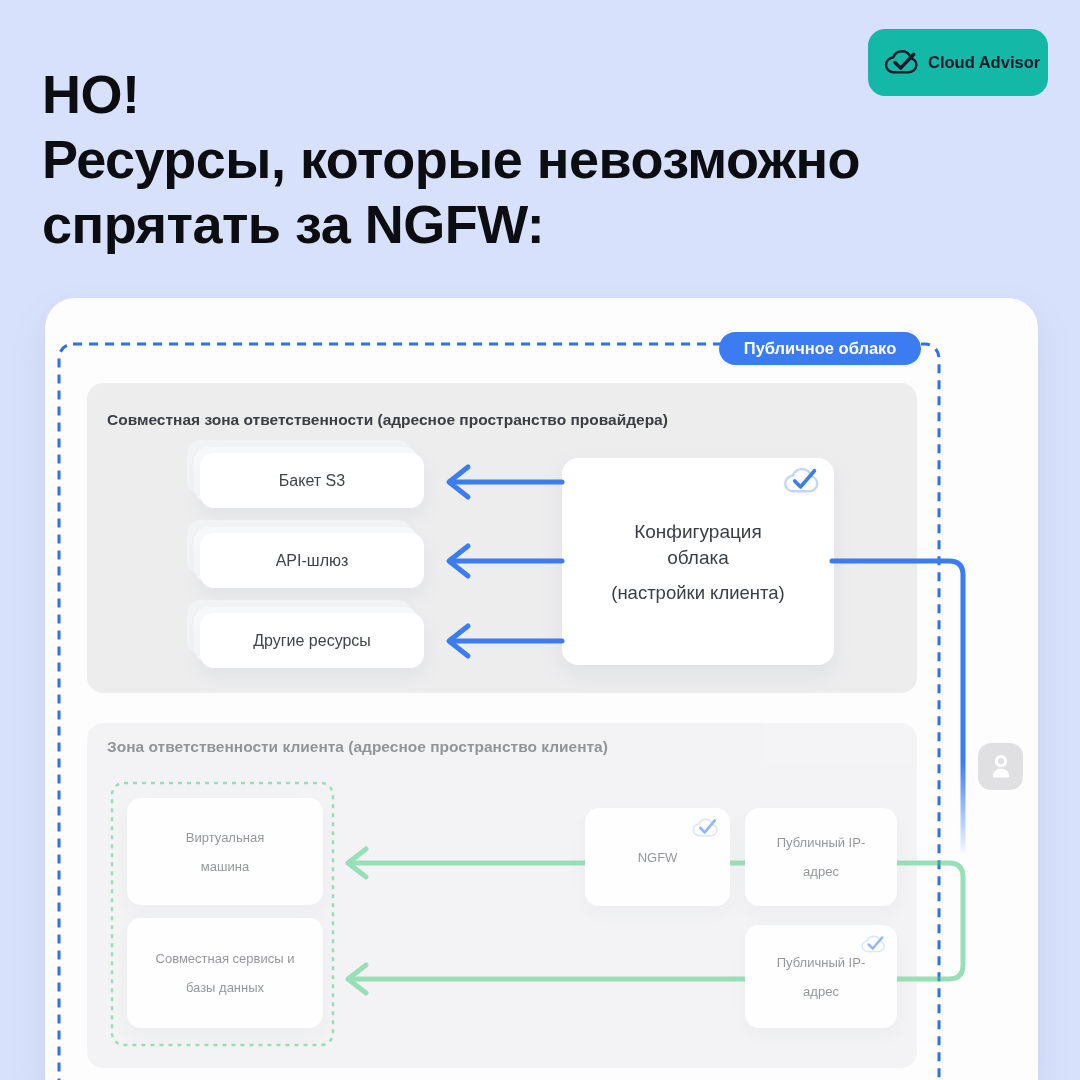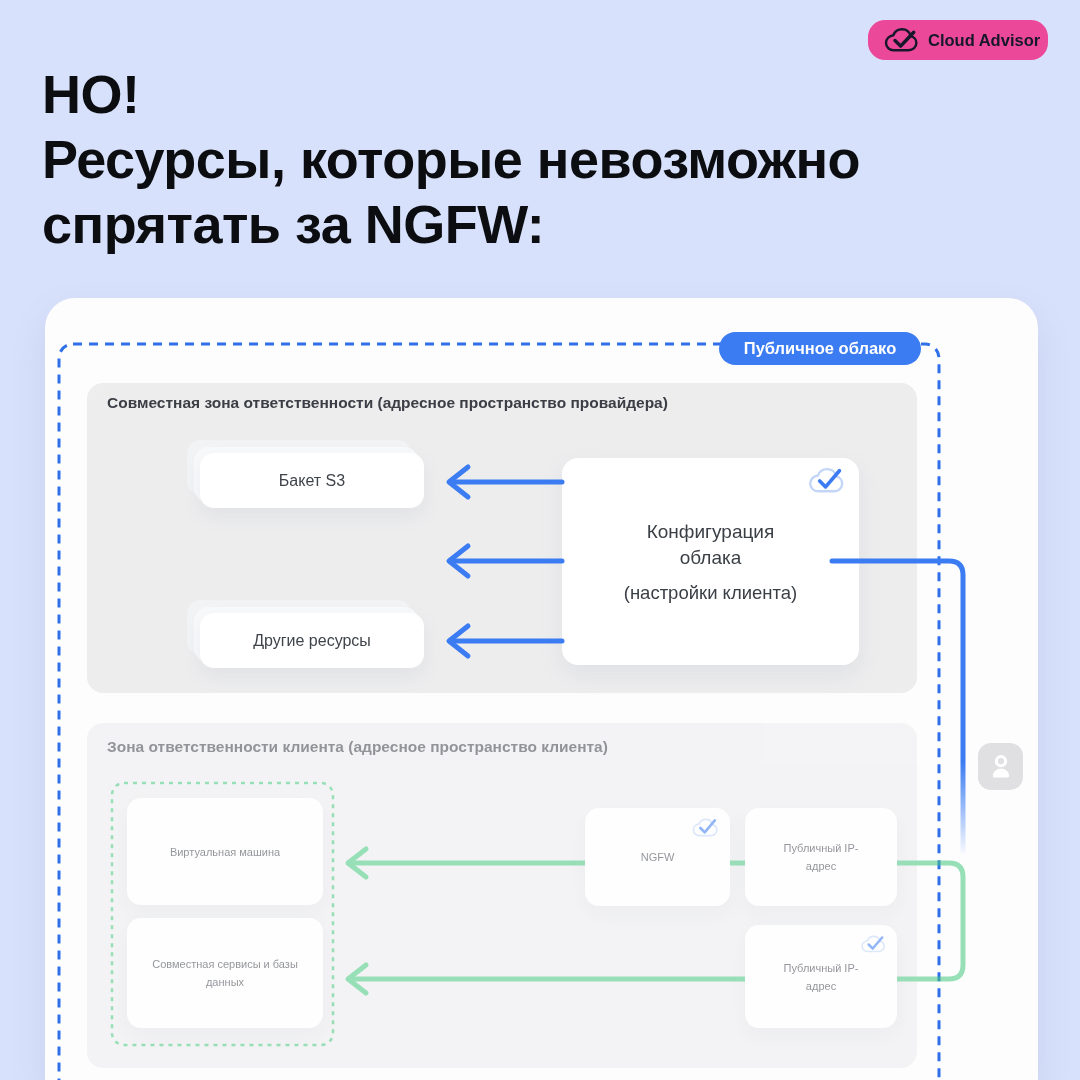--- a/index.html
+++ b/index.html
@@ -2,22 +2,22 @@
 <html><head>
 <meta charset="utf-8">
 <style>
   html,body{margin:0;padding:0;}
   body{font-family:"Liberation Sans",sans-serif;}
   .canvas{position:relative;width:1080px;height:1080px;background:#d8e1fb;overflow:hidden;}
 
   
   .title{position:absolute;left:42px;top:62px;font-size:54px;line-height:65px;font-weight:700;
          color:#0c0d10;letter-spacing:-0.5px;}
-  .badge{position:absolute;left:868px;top:20px;width:180px;height:40px;border-radius:17px;
-         background:#ec4899;display:flex;align-items:center;gap:9px;padding-left:15px;box-sizing:border-box;}
+  .badge{position:absolute;left:868px;top:29px;width:180px;height:67px;border-radius:17px;
+         background:#14b8a6;display:flex;align-items:center;gap:9px;padding-left:15px;box-sizing:border-box;}
   .badge-label{font-size:16.5px;font-weight:700;color:#14182a;}
   .cloudcheck{display:block;}
   .cloudcheck .cloud{fill:none;stroke-linejoin:round;stroke-linecap:round;}
   .cloudcheck .check{fill:none;stroke-linecap:round;stroke-linejoin:round;}
   .cc-dark .cloud{stroke:#14182a;stroke-width:3.2;}
   .cc-dark .check{stroke:#14182a;stroke-width:4.6;}
   .cc-blue .cloud{stroke:#c3d6f7;stroke-width:3;}
   .cc-blue .check{stroke:#3b7cf2;stroke-width:4.6;}
 
   
@@ -39,32 +39,32 @@
   
   .stackbox{position:absolute;width:224px;height:55px;z-index:3;}
   .stackbox .l1,.stackbox .l2,.stackbox .face{position:absolute;inset:0;border-radius:14px;}
   .stackbox .l1{transform:translate(-13px,-13px);background:#f2f3f5;}
   .stackbox .l2{transform:translate(-6px,-6px);background:#f8f9fa;}
   .stackbox .face{background:#fff;display:flex;align-items:center;justify-content:center;
                   box-shadow:0 8px 18px rgba(140,150,170,.12);}
   .stackbox .face span{font-size:16px;color:#3f434a;}
 
   
-  .config-box{position:absolute;left:562px;top:458px;width:297px;height:207px;background:#fff;border-radius:16px;
+  .config-box{position:absolute;left:562px;top:458px;width:272px;height:207px;background:#fff;border-radius:16px;
               box-shadow:0 10px 22px rgba(140,150,170,.13);display:flex;flex-direction:column;align-items:center;
               justify-content:center;gap:11px;z-index:3;}
   .config-title{width:150px;text-align:center;font-size:19px;line-height:26px;color:#3a3f46;}
   .config-sub{font-size:18.5px;color:#3a3f46;white-space:nowrap;}
   .config-icon{position:absolute;top:8px;right:14px;}
 
   
   .client-wrap{position:absolute;left:0;top:8px;width:1080px;height:1080px;opacity:.55;z-index:3;}
   .wbox{position:absolute;background:#fff;border-radius:14px;box-shadow:0 8px 18px rgba(140,150,170,.12);
         display:flex;align-items:center;justify-content:center;text-align:center;z-index:2;}
-  .wbox span{font-size:11px;line-height:18px;color:#3f434a;}
+  .wbox span{font-size:13px;line-height:29px;color:#3f434a;}
   .wbox .mini-icon{position:absolute;top:9px;right:11px;}
 
   .person{position:absolute;left:978px;top:743px;width:45px;height:47px;border-radius:13px;background:#e0e0e2;
           display:flex;align-items:center;justify-content:center;z-index:5;}
   .person svg{display:block;}
 </style>
 </head>
 <body>
 
 <div class="canvas">
@@ -87,27 +87,34 @@
 
   <svg class="wire" width="1080" height="1080" viewBox="0 0 1080 1080" style="z-index:2;">
     <rect x="59" y="344" width="880" height="780" rx="14" fill="none" stroke="#2f70e9" stroke-width="3" stroke-dasharray="9 7"></rect>
   </svg>
 
   <div class="pill">
     <span>Публичное облако</span>
   </div>
 
   <div class="zone" style="left:87px;top:383px;width:830px;height:310px;"></div>
-  <div class="zone-label" style="left:107px;top:394px;z-index:3;">Совместная зона ответственности (адресное пространство провайдера)</div>
+  <div class="zone-label" style="left:107px;top:411px;z-index:3;">Совместная зона ответственности (адресное пространство провайдера)</div>
 
   <div class="stackbox" style="left:200px;top:453px;">
     <div class="l1"></div>
     <div class="l2"></div>
     <div class="face">
         <span>Бакет S3</span>
+      </div>
+  </div>
+  <div class="stackbox" style="left:200px;top:533px;">
+    <div class="l1"></div>
+    <div class="l2"></div>
+    <div class="face">
+        <span>API-шлюз</span>
       </div>
   </div>
   <div class="stackbox" style="left:200px;top:613px;">
     <div class="l1"></div>
     <div class="l2"></div>
     <div class="face">
         <span>Другие ресурсы</span>
       </div>
   </div>
 

